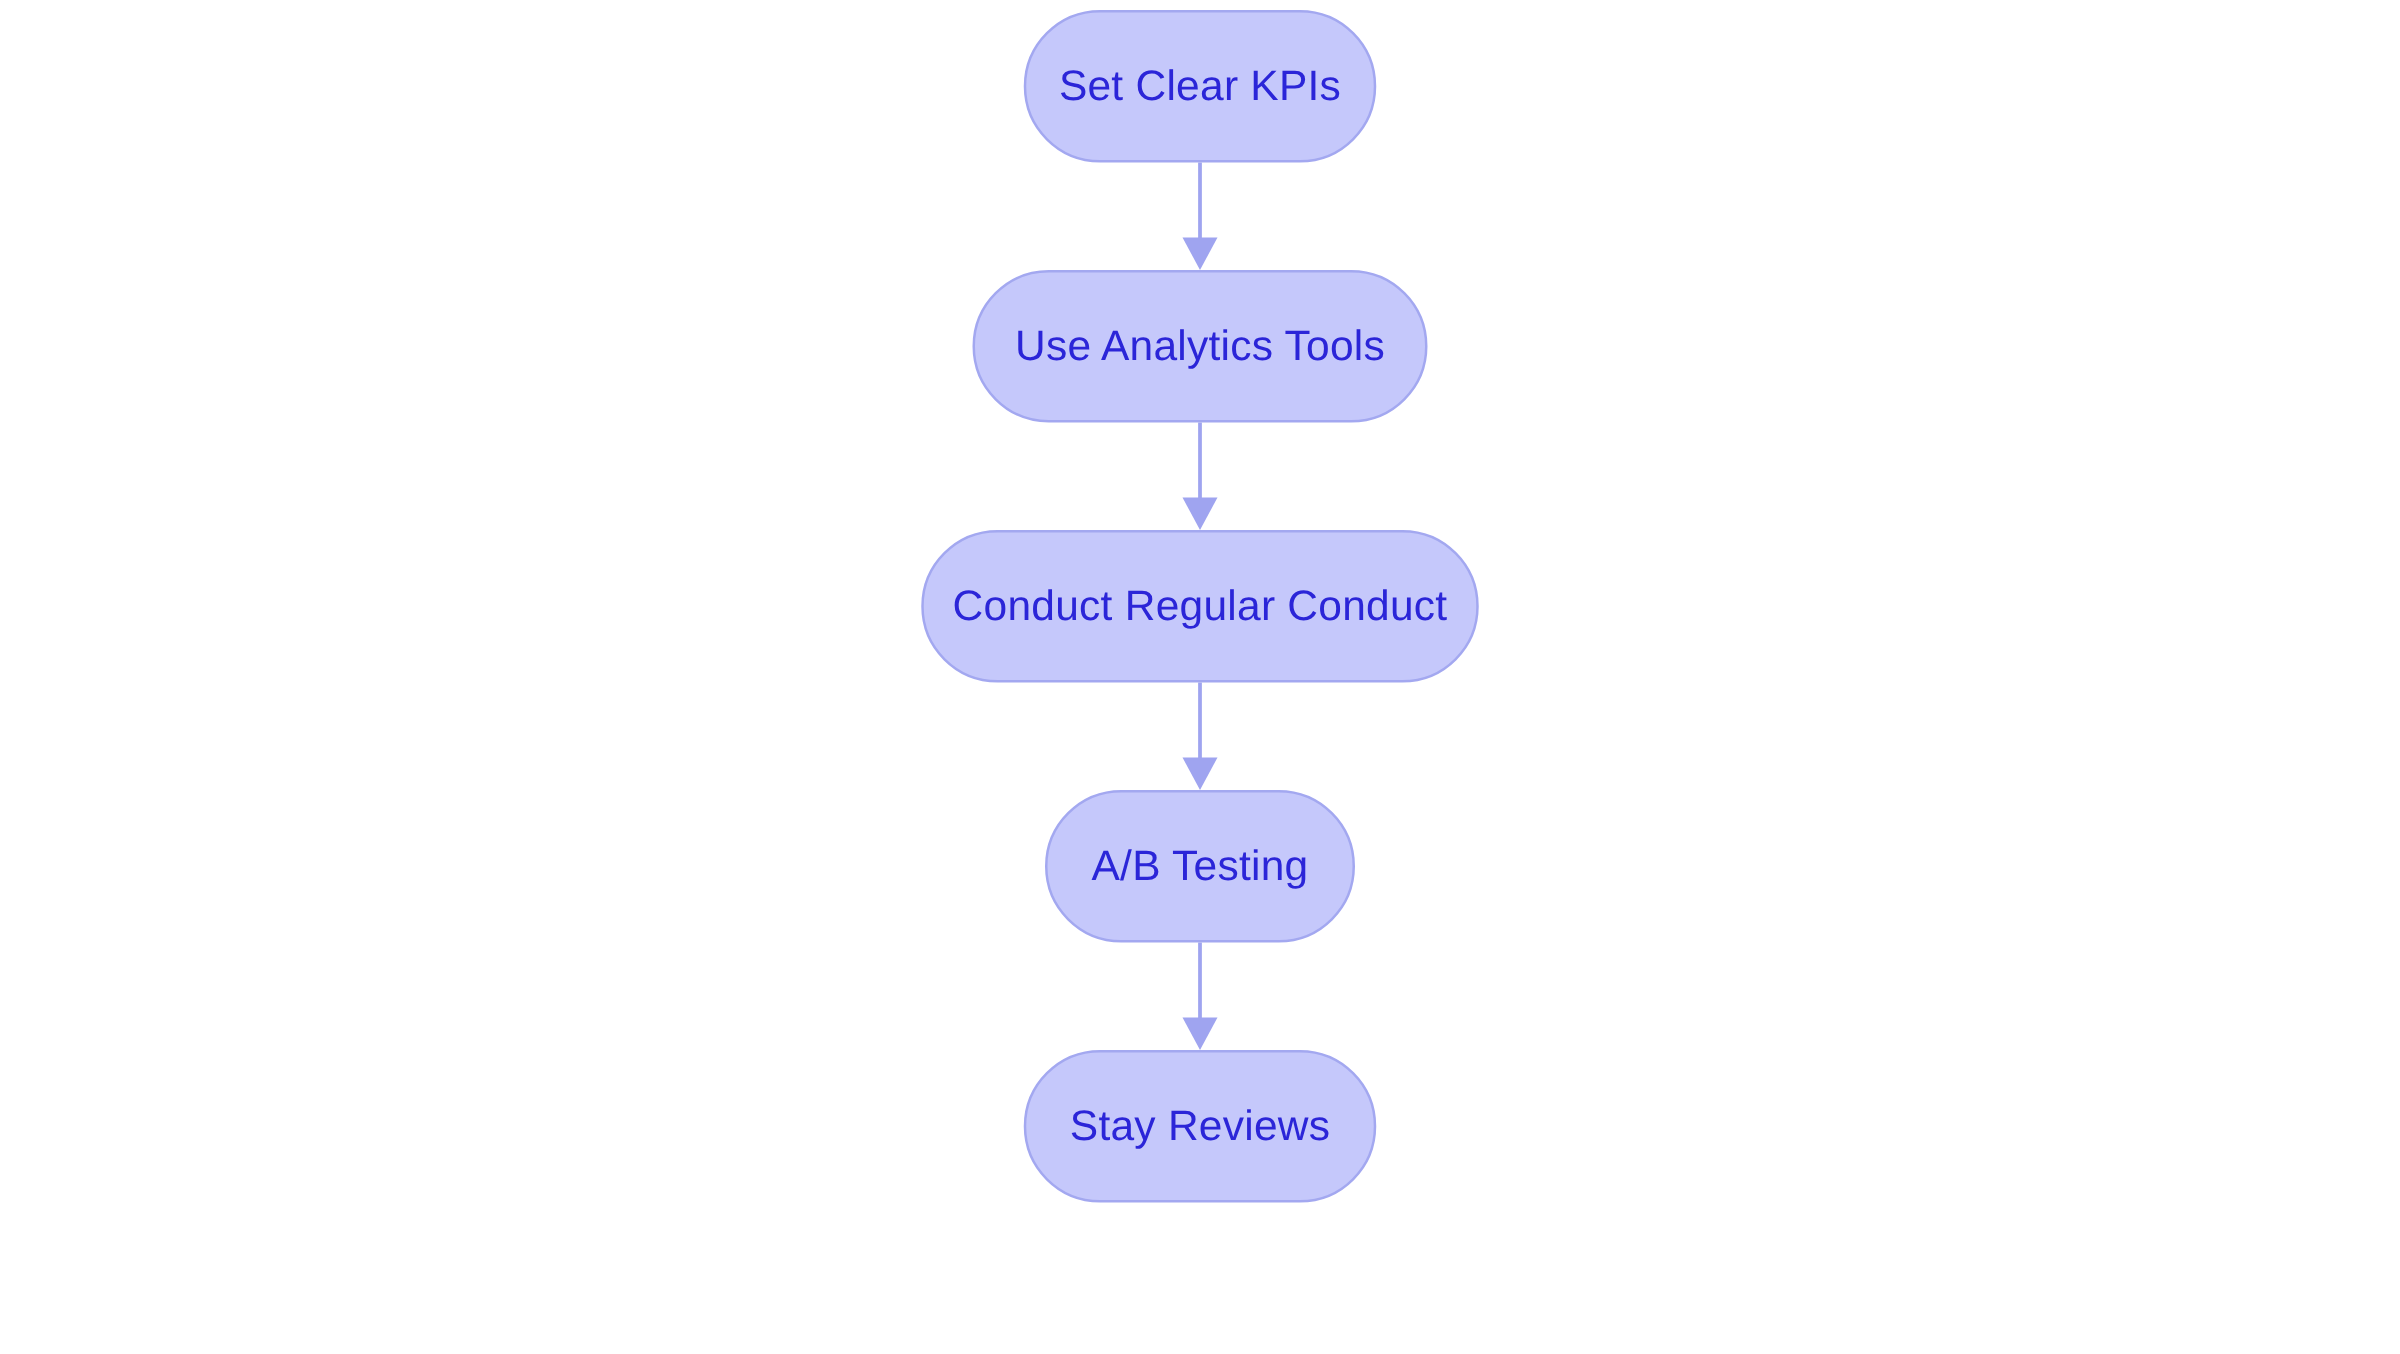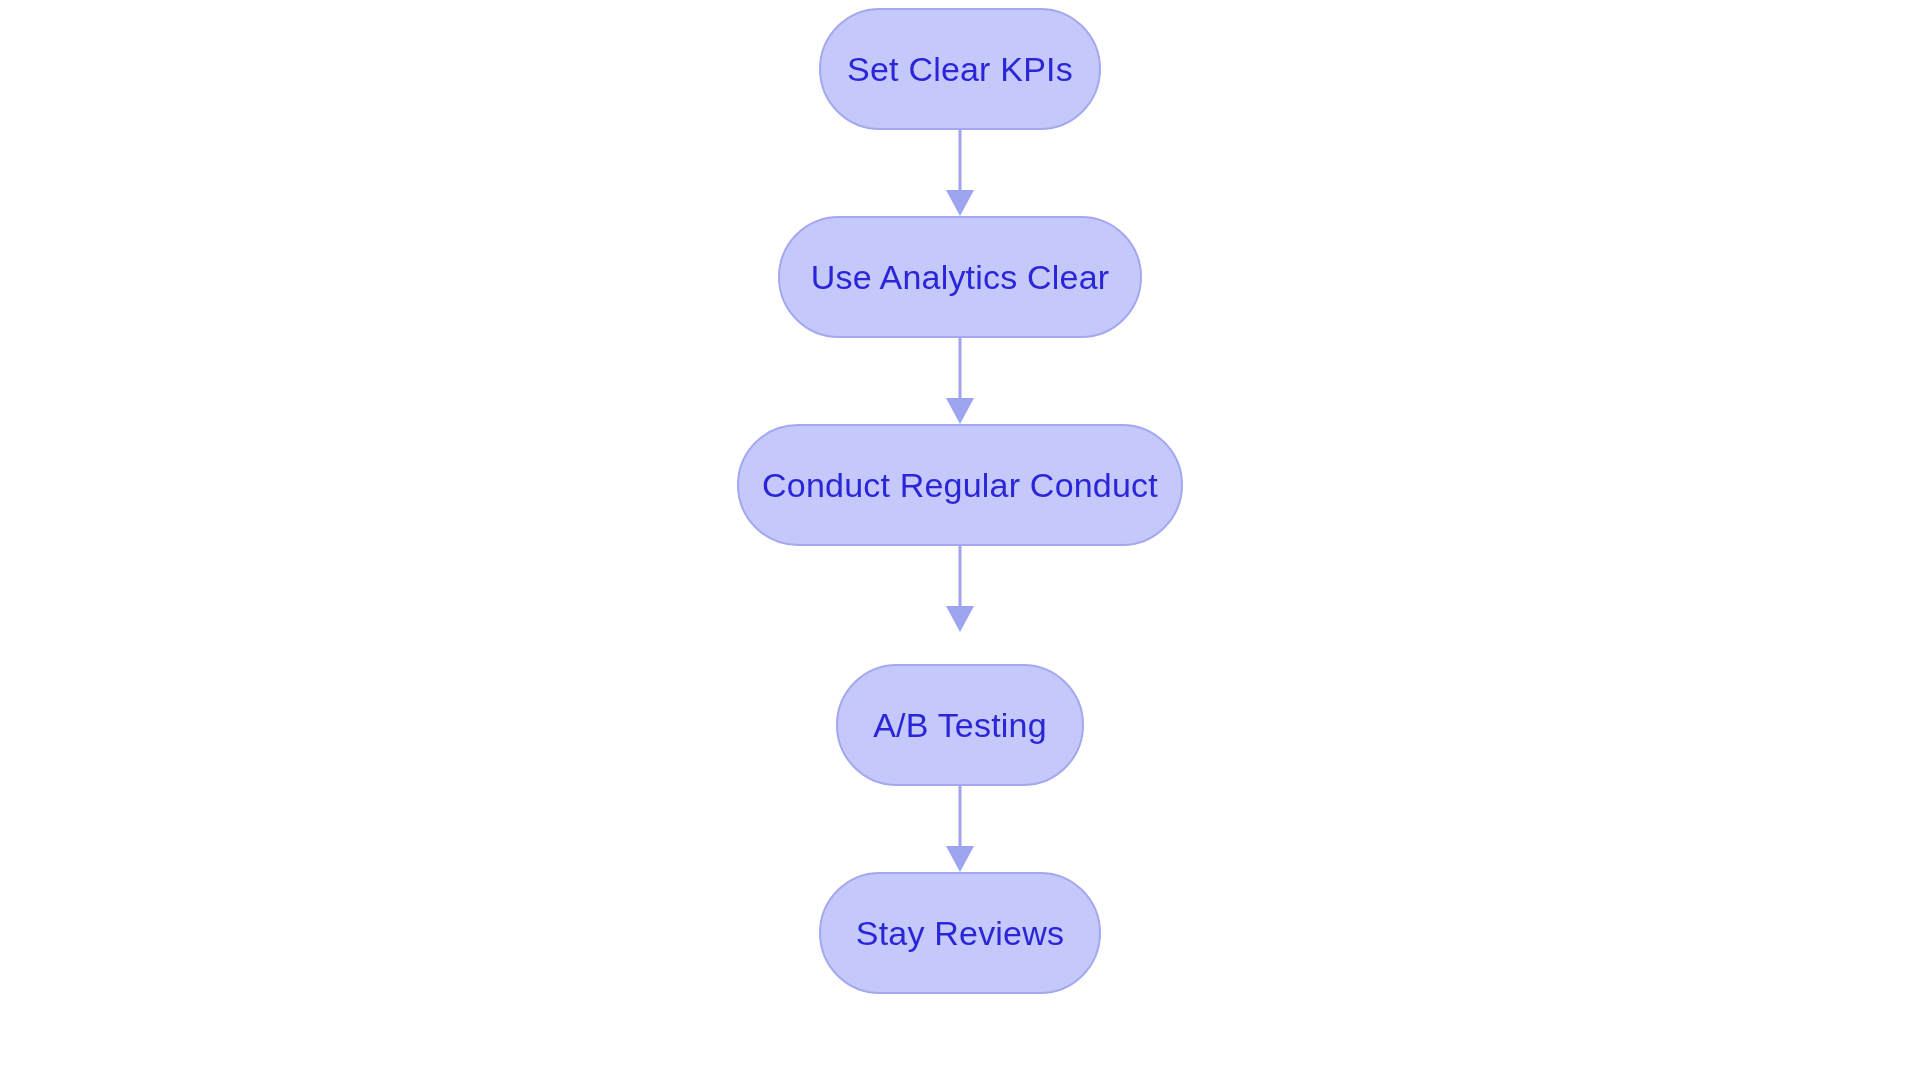--- a/index.html
+++ b/index.html
@@ -84,21 +84,21 @@
     height: 0;
     border-left: 14px solid transparent;
     border-right: 14px solid transparent;
     border-top: 26px solid #9fa4f0;
   }
 
   
   .node.w1 { width: 282px; }
   .node.w2 { width: 364px; }
   .node.w3 { width: 446px; }
-  .node.w4 { width: 248px; margin-top: 32px; }
+  .node.w4 { width: 248px; }
   .node.w5 { width: 282px; }
 
   .spacer-top { height: 8px; flex: none; }
 </style>
 </head>
 <body>
 
 <div id="flow-canvas">
   <div class="flow-column">
 
@@ -107,21 +107,21 @@
     <div class="node w1">
       <span class="node-label">Set Clear KPIs</span>
     </div>
 
     <div class="connector">
       <span class="stem"></span>
       <span class="head"></span>
     </div>
 
     <div class="node w2">
-      <span class="node-label">Use Analytics Clear</span>
+      <span class="node-label">Use Analytics Tools</span>
     </div>
 
     <div class="connector">
       <span class="stem"></span>
       <span class="head"></span>
     </div>
 
     <div class="node w3">
       <span class="node-label">Conduct Regular Conduct</span>
     </div>

